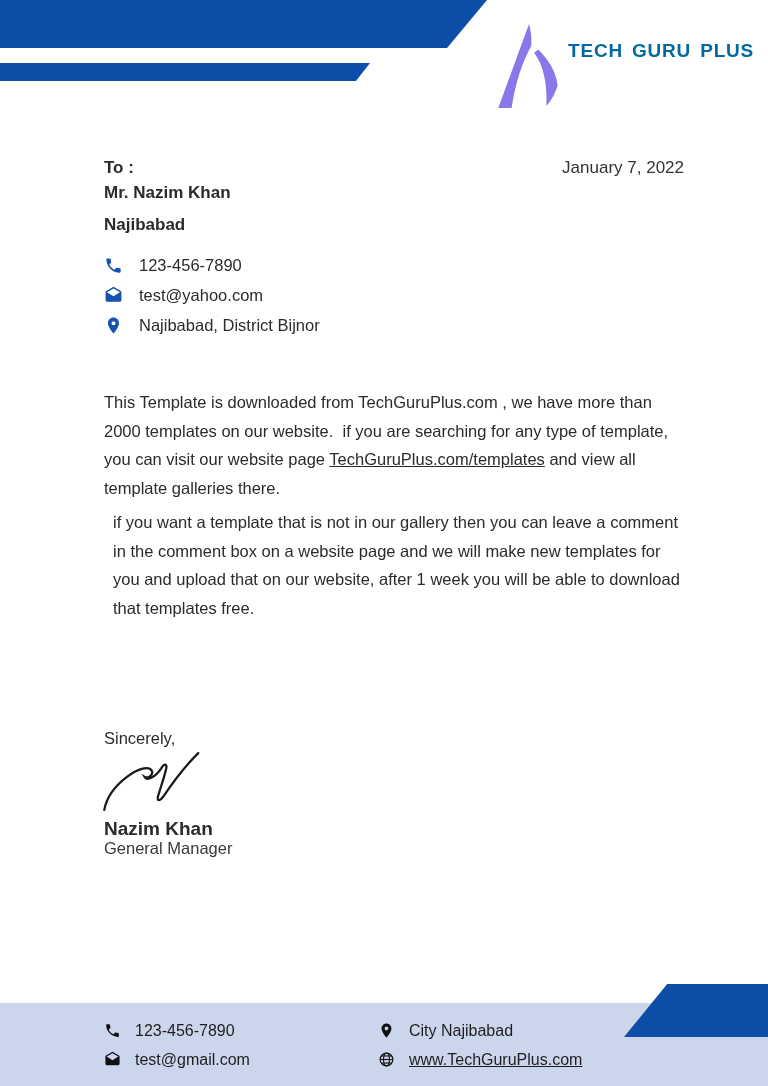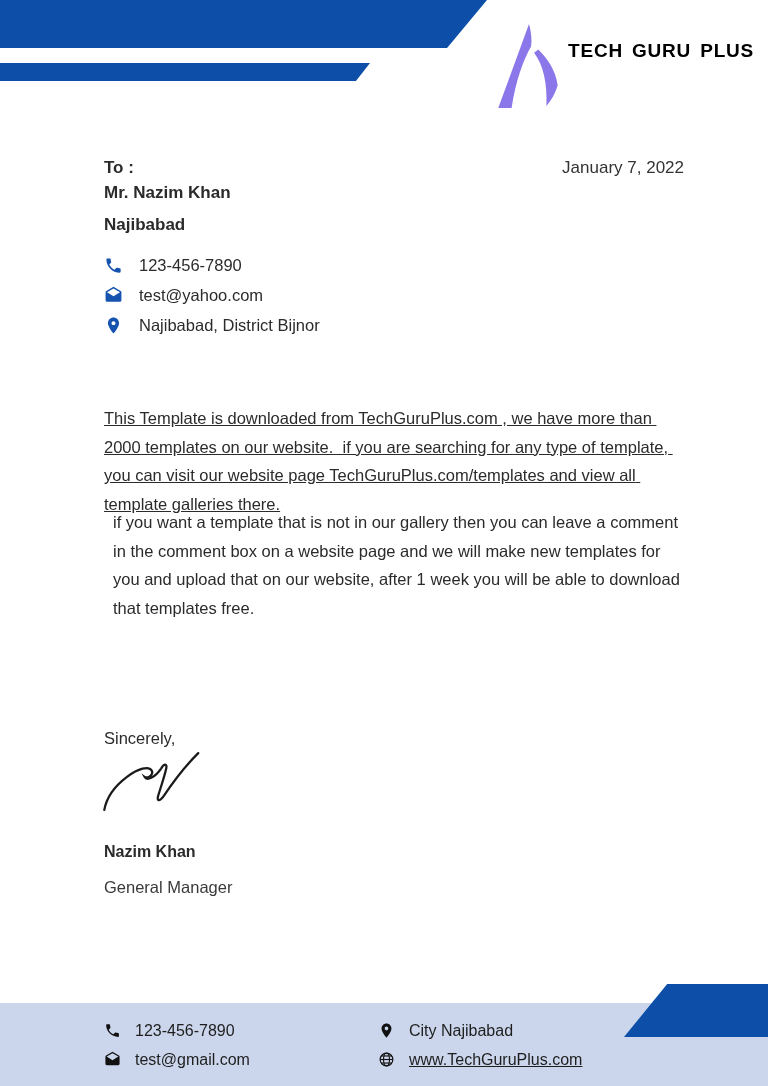--- a/index.html
+++ b/index.html
@@ -19,42 +19,42 @@
   }
   .banner-thin {
     position:absolute; top:63px; left:0; width:370px; height:18px;
     background:#0d4fa8;
     clip-path:polygon(0 0, 100% 0, 96.2% 100%, 0 100%);
   }
   .logo { position:absolute; left:497px; top:24px; width:64px; height:84px; }
   .brand {
     position:absolute; left:568px; top:40px;
     font-size:19px; font-weight:bold; letter-spacing:0.8px; word-spacing:3px;
-    color:#000000; white-space:nowrap;
+    color:#0369a1; white-space:nowrap;
   }
   
   .content { position:absolute; left:104px; right:84px; top:0; height:100%; }
   .to-row { position:absolute; top:158px; left:0; right:0; display:flex; justify-content:space-between;gap:48px; }
   .to-label { font-size:17px; font-weight:bold; }
   .date { font-size:17px; color:#333; }
   .recipient-name { position:absolute; top:183px; font-size:17px; font-weight:bold; }
   .recipient-city { position:absolute; top:215px; font-size:17px; font-weight:bold; }
   .contact-list { position:absolute; top:250px; left:0; }
   .contact-row { display:flex; align-items:center; height:30px; gap:16px; }
   .contact-row svg { width:19px; height:19px; fill:#1553ae; flex:none; }
   .contact-text { font-size:16.5px; }
   .para { position:absolute; left:0; right:0; font-size:16.5px; line-height:28.5px; white-space:pre-wrap; }
-  .para-1 { top:404px;text-decoration:underline; }
+  .para-1 { top:388px; }
   .para-2 { top:508px;margin-left:9px; }
   .inline-link { text-decoration:underline; color:inherit; }
   .closing { position:absolute; top:729px; font-size:16.5px; }
   .signature { position:absolute; top:750px; left:-4px; width:118px; height:64px; }
   .signature path { fill:none; stroke:#1a1a1a; stroke-width:2.2; stroke-linecap:round; }
-  .signer-name { position:absolute; top:818px; font-size:16px; font-weight:bold;margin-top:25px; }
-  .signer-title { position:absolute; top:839px; font-size:16.5px; color:#3a3a3a;margin-top:39px; }
+  .signer-name { position:absolute; top:818px; font-size:19px; font-weight:bold; }
+  .signer-title { position:absolute; top:839px; font-size:16.5px; color:#3a3a3a; }
   
   .footer-band { position:absolute; left:0; bottom:0; width:768px; height:83px; background:#cbd6ec; }
   .footer-wedge {
     position:absolute; left:624px; top:984px; width:144px; height:53px;
     background:#0d4fa8;
     clip-path:polygon(30% 0, 100% 0, 100% 100%, 0 100%);
   }
   .footer-content {
     position:absolute; left:104px; bottom:12px; width:560px;
     display:flex;

